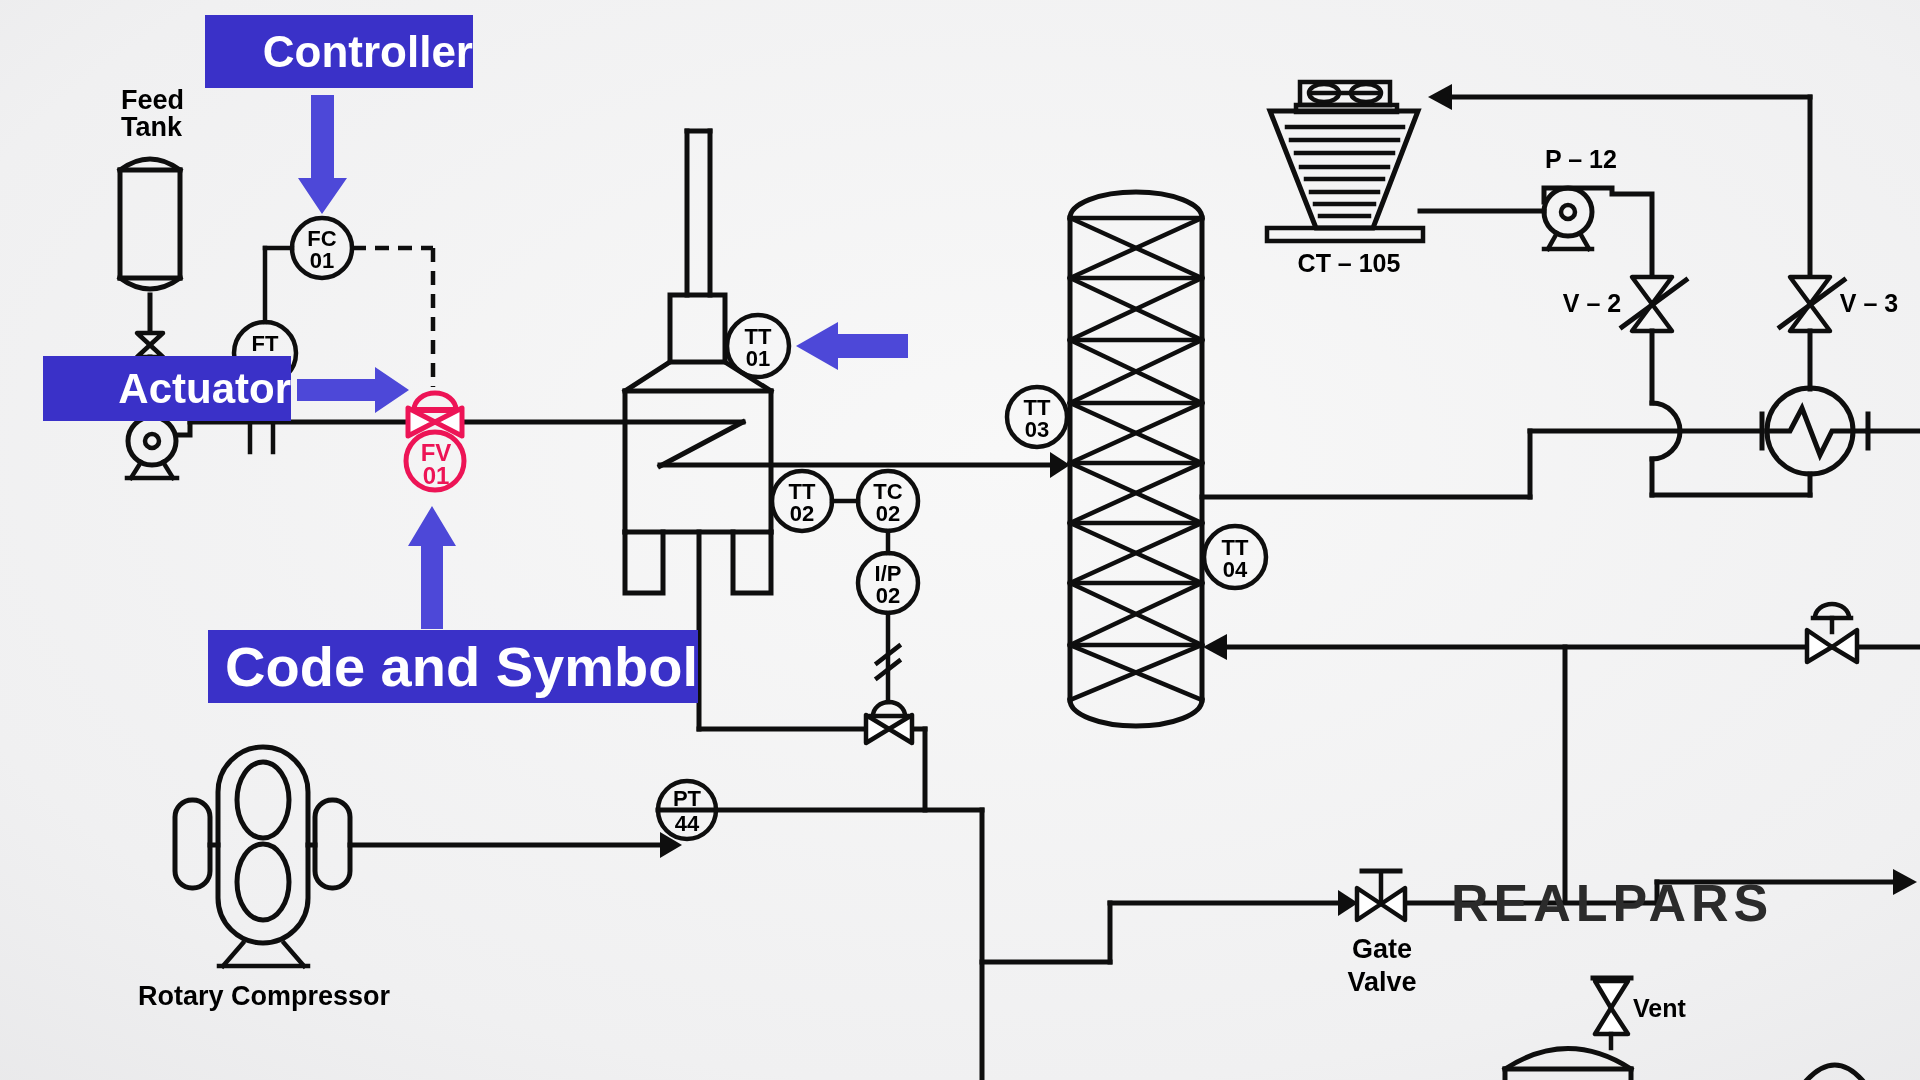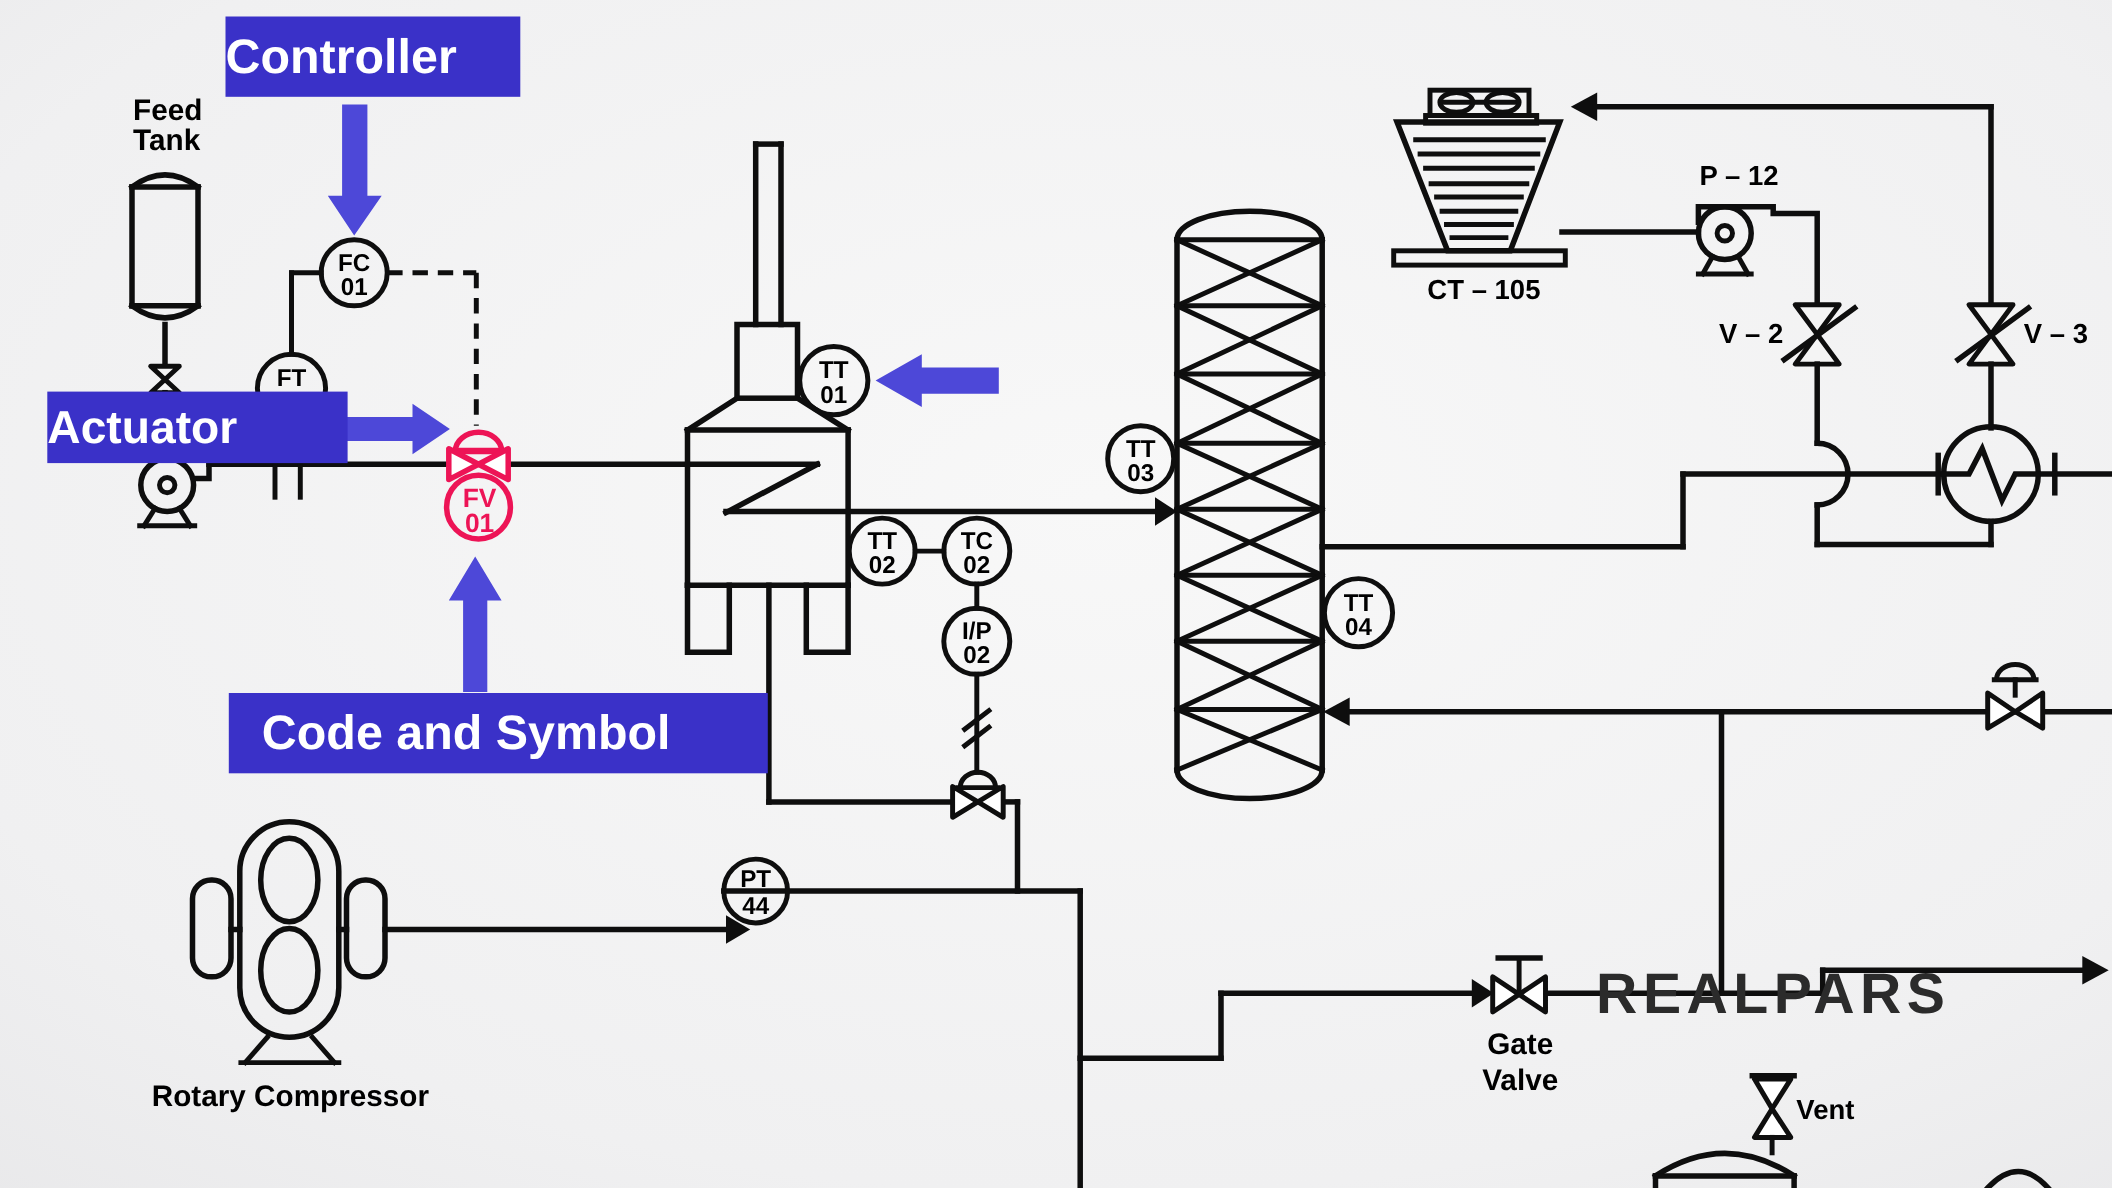--- a/index.html
+++ b/index.html
@@ -20,27 +20,27 @@
   .itext{font:bold 22px "Liberation Sans",sans-serif;fill:#000;text-anchor:middle;}
   .elabel{font:bold 27px "Liberation Sans",sans-serif;fill:#000;}
   .elabel25{font:bold 25px "Liberation Sans",sans-serif;fill:#000;}
   .mid{text-anchor:middle;}
   .red{stroke:#ed1456;}
   .redtext{font:bold 24px "Liberation Sans",sans-serif;fill:#ed1456;text-anchor:middle;}
   .bluearr{fill:#4d48d8;stroke:none;}
   .logo{font:bold 52px "Liberation Sans",sans-serif;fill:#2b2b2b;letter-spacing:5px;}
   .bluebox{
     position:absolute;background:#3a31c8;color:#ffffff;font-weight:bold;
-    display:flex;align-items:center;justify-content:flex-start;
+    display:flex;align-items:center;justify-content:flex-end;
     font-family:"Liberation Sans",sans-serif;white-space:nowrap;
   }
   #box-controller{left:205px;top:15px;width:268px;height:73px;font-size:44px;}
-  #box-actuator{left:43px;top:356px;width:273px;height:65px;font-size:42px;}
+  #box-actuator{left:43px;top:356px;width:248px;height:65px;font-size:42px;}
   #box-sensor{left:922px;top:308px;width:205px;height:70px;font-size:42px;}
-  #box-code{left:208px;top:630px;width:460px;height:73px;font-size:44px;padding-left:30px;}
+  #box-code{left:208px;top:630px;width:460px;height:73px;font-size:56px;padding-left:30px;}
 </style>
 </head>
 <body>
 
 <div class="stage">
 <svg width="1920" height="1080" viewBox="0 0 1920 1080">
 
   <g>
     <path class="pl" d="M120,170 Q150,148 180,170"></path>
     <line class="pl" x1="120" y1="170" x2="180" y2="170"></line>

